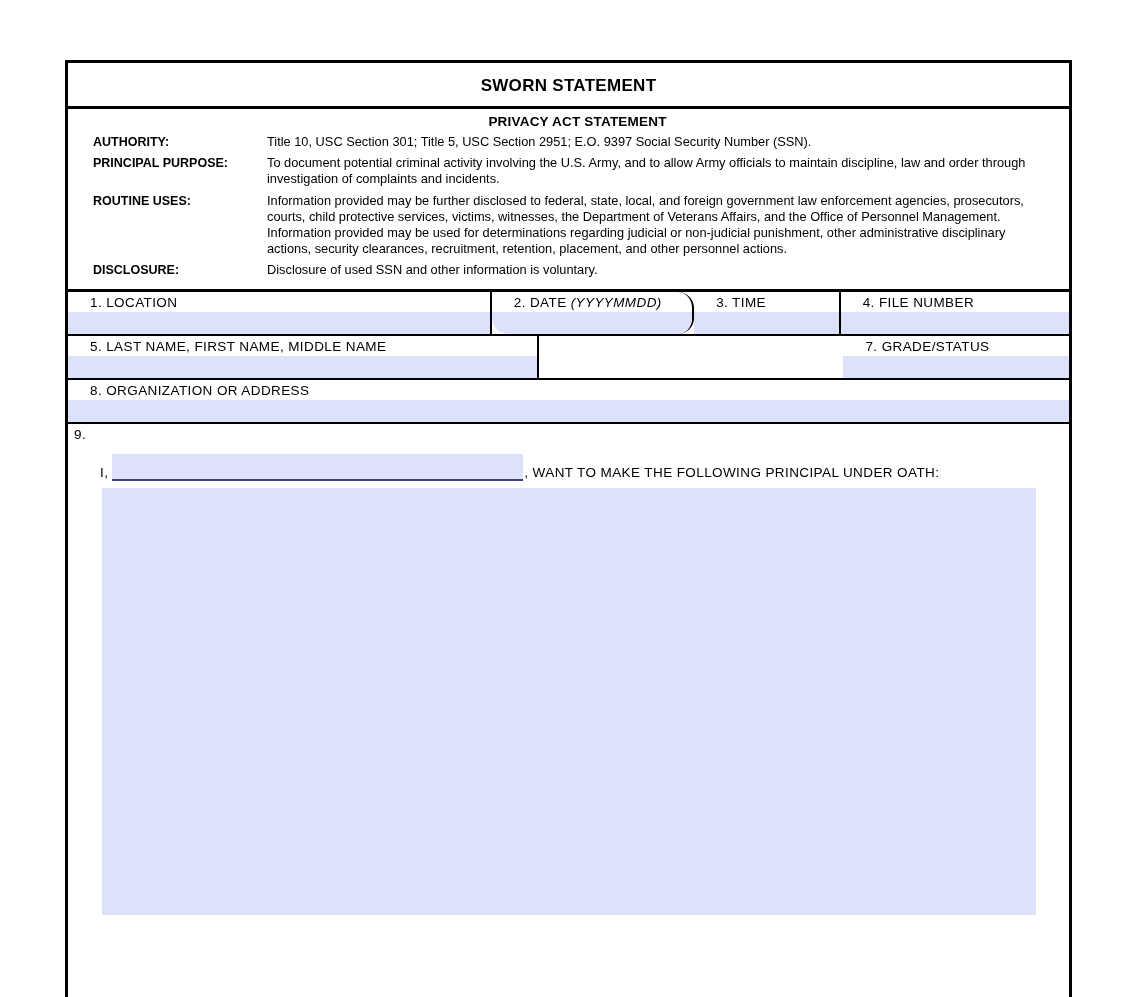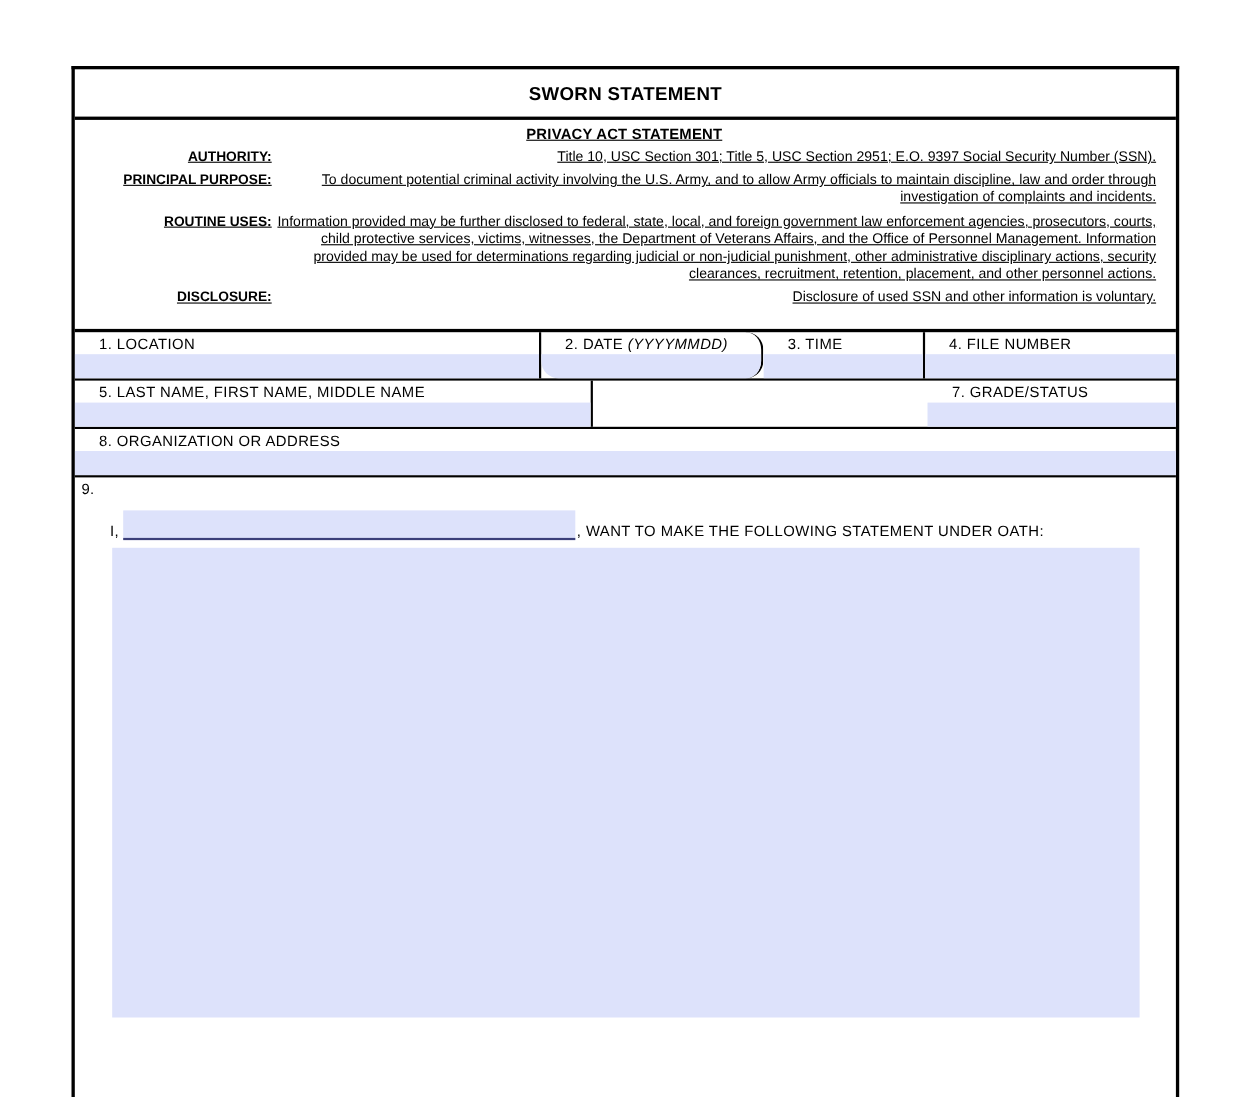--- a/index.html
+++ b/index.html
@@ -42,38 +42,36 @@
   }
   #form-subtitle {
     font-size: 13.5px;
     line-height: 19px;
     margin-top: 4px;
   }
 
   
   #privacy-block {
     border-bottom: 3px solid #000000;
-    padding: 5px 6px 4px 4px;
-    box-sizing: border-box;
-    text-decoration: underline;
+    padding: 5px 6px 4px 24px;
+    box-sizing: border-box;
   }
   #privacy-title {
     text-align: center;
     font-size: 13.5px;
     font-weight: bold;
     letter-spacing: 0.2px;
     margin-bottom: 5px;
   }
   .privacy-row {
     display: flex;
     align-items: flex-start;
     margin-bottom: 5px;
-    text-align: right;
-  }
-  .privacy-row:last-child { margin-bottom: 16px; }
+  }
+  .privacy-row:last-child { margin-bottom: 6px; }
   .privacy-label {
     width: 174px;
     flex: 0 0 174px;
     font-size: 12.5px;
     font-weight: bold;
     line-height: 16px;
     padding-left: 1px;
   }
   .privacy-text {
     flex: 1 1 auto;
@@ -250,19 +248,19 @@
       <div class="field-input"></div>
     </div>
   </div>
 
   <div id="statement-block">
     <div id="statement-number">9.</div>
 
     <div id="oath-line">
       <span id="oath-prefix">I,</span>
       <span id="oath-name-field"></span>
-      <span id="oath-suffix">, WANT TO MAKE THE FOLLOWING STATEMENT UNDER OATH:</span>
+      <span id="oath-suffix">, WANT TO MAKE THE FOLLOWING PRINCIPAL UNDER OATH:</span>
     </div>
 
     <div id="statement-textarea"></div>
   </div>
 
 </div>
 
 </body></html>

